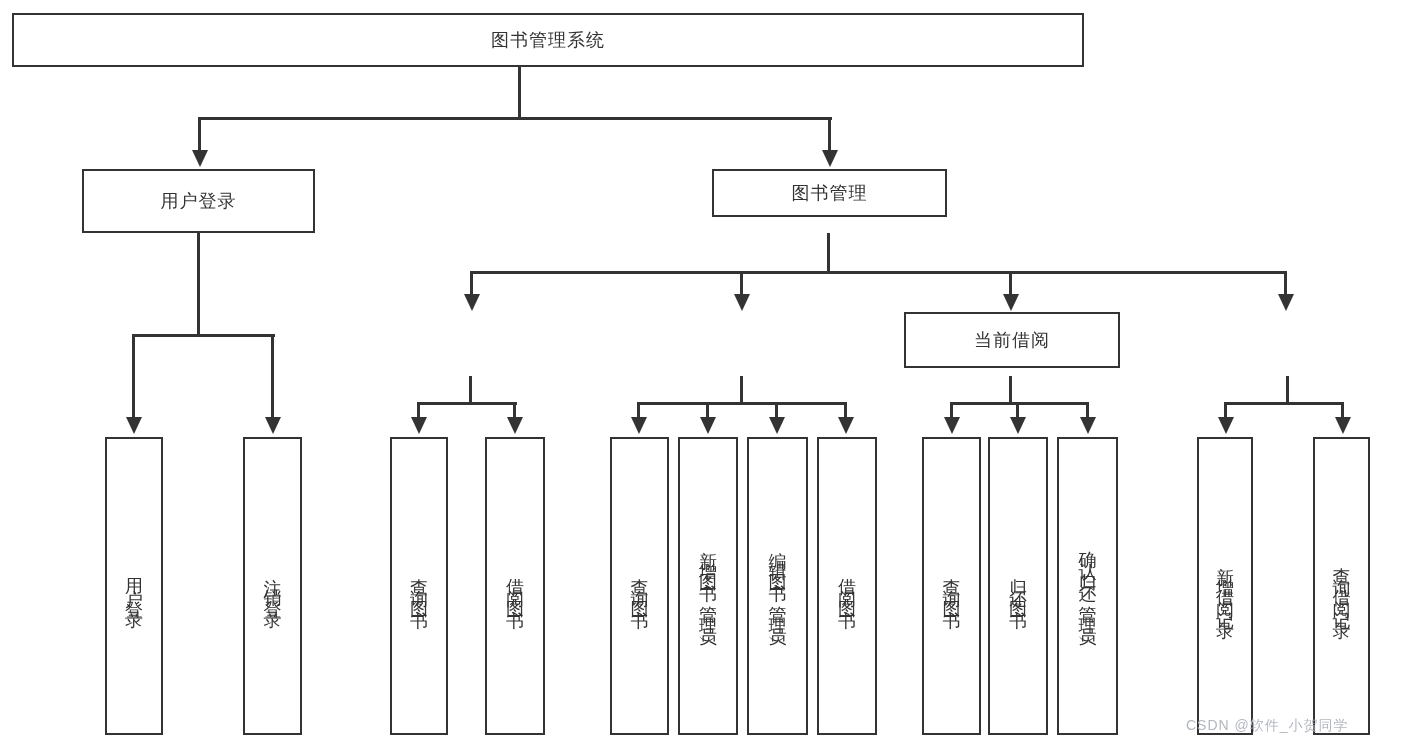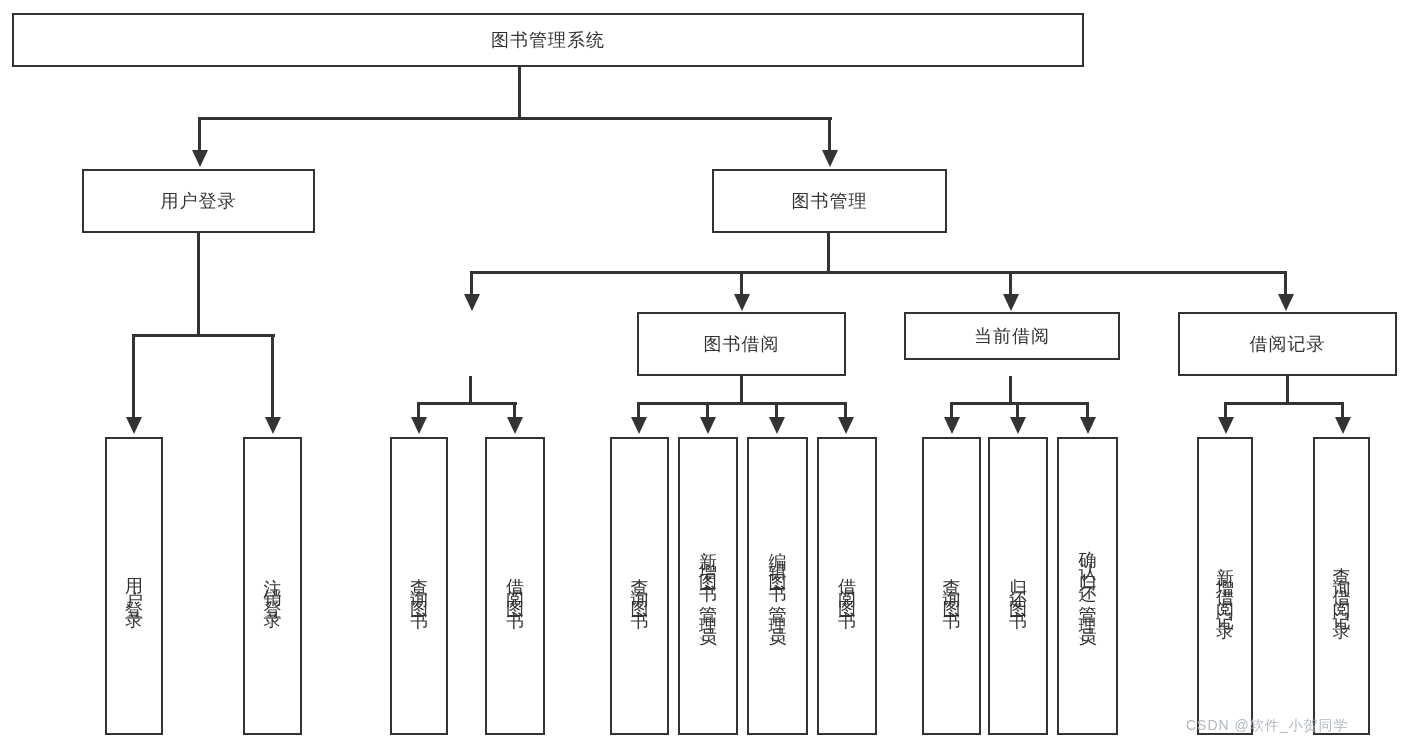--- a/index.html
+++ b/index.html
@@ -46,21 +46,21 @@
   <div class="vl" style="left:518px;top:66px;height:53px"></div>
   <div class="hl" style="left:198px;top:117px;width:634px"></div>
   <div class="vl" style="left:198px;top:117px;height:35px"></div>
   <div class="ar" style="left:192px;top:150px"></div>
   <div class="vl" style="left:828px;top:117px;height:35px"></div>
   <div class="ar" style="left:822px;top:150px"></div>
 
   <div class="node" style="left:82px;top:169px;width:233px;height:64px">
     <span>用户登录</span>
   </div>
-  <div class="node" style="left:712px;top:169px;width:235px;height:64px">
+  <div class="node" style="left:712px;top:169px;width:235px;height:48px">
     <span>图书管理</span>
   </div>
 
   <div class="vl" style="left:197px;top:233px;height:103px"></div>
   <div class="hl" style="left:132px;top:334px;width:143px"></div>
   <div class="vl" style="left:132px;top:334px;height:85px"></div>
   <div class="ar" style="left:126px;top:417px"></div>
   <div class="vl" style="left:271px;top:334px;height:85px"></div>
   <div class="ar" style="left:265px;top:417px"></div>
 
@@ -68,28 +68,22 @@
   <div class="hl" style="left:470px;top:271px;width:817px"></div>
   <div class="vl" style="left:470px;top:271px;height:25px"></div>
   <div class="ar" style="left:464px;top:294px"></div>
   <div class="vl" style="left:740px;top:271px;height:25px"></div>
   <div class="ar" style="left:734px;top:294px"></div>
   <div class="vl" style="left:1009px;top:271px;height:25px"></div>
   <div class="ar" style="left:1003px;top:294px"></div>
   <div class="vl" style="left:1284px;top:271px;height:25px"></div>
   <div class="ar" style="left:1278px;top:294px"></div>
 
-  <div class="node" style="left:637px;top:312px;width:209px;height:64px">
-    <span>图书借阅</span>
-  </div>
-  <div class="node" style="left:904px;top:312px;width:216px;height:48px">
+  <div class="node" style="left:904px;top:312px;width:216px;height:56px">
     <span>当前借阅</span>
-  </div>
-  <div class="node" style="left:1178px;top:312px;width:219px;height:64px">
-    <span>借阅记录</span>
   </div>
 
   <div class="vl" style="left:469px;top:376px;height:29px"></div>
   <div class="hl" style="left:417px;top:402px;width:100px"></div>
   <div class="vl" style="left:417px;top:402px;height:16px"></div>
   <div class="ar" style="left:411px;top:417px"></div>
   <div class="vl" style="left:513px;top:402px;height:16px"></div>
   <div class="ar" style="left:507px;top:417px"></div>
 
   <div class="vl" style="left:740px;top:376px;height:29px"></div>

